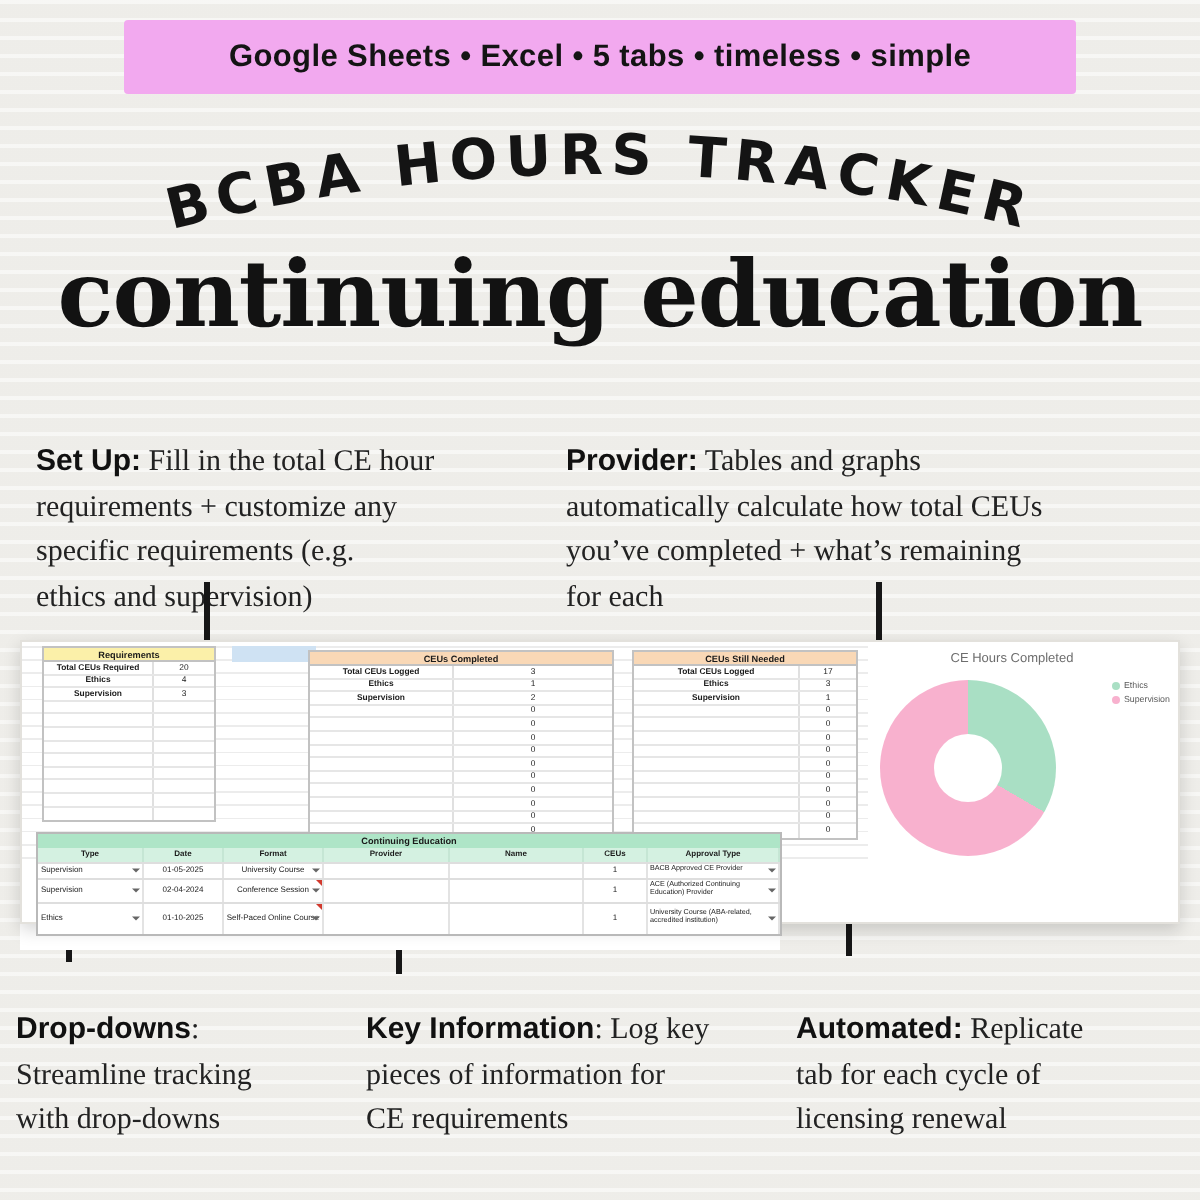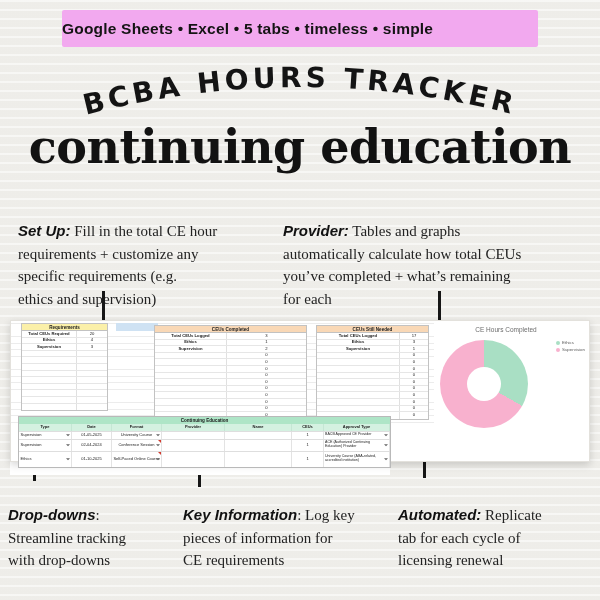--- a/index.html
+++ b/index.html
@@ -4,29 +4,29 @@
 <style>
   html,body{margin:0;padding:0;}
   *{box-sizing:border-box;}
   .canvas{position:relative;width:600px;height:600px;background:#f1f0ec;overflow:hidden;
           font-family:"Liberation Sans",sans-serif;color:#1b1b1b;}
   .canvas::before{content:"";position:absolute;inset:0;
           background:repeating-linear-gradient(180deg,rgba(255,255,255,.45) 0 2px,rgba(0,0,0,.012) 2px 9px);}
 
   
   .banner{position:absolute;left:62px;top:10px;width:476px;height:37px;background:#f2a9ef;
-          border-radius:2px;display:flex;align-items:center;
+          border-radius:2px;display:flex;align-items:center;justify-content:center;
           font-size:15.5px;font-weight:bold;letter-spacing:.2px;color:#141414;}
   .arch{position:absolute;left:40px;top:55px;}
   .serif-title{position:absolute;left:0;top:120px;width:600px;text-align:center;
           font-family:"DejaVu Serif",serif;font-weight:700;font-size:46px;letter-spacing:-.5px;color:#121212;}
 
   
   .note{position:absolute;font-size:15px;line-height:1.5;color:#222;}
-  .note b{font-weight:bold;color:#111;font-style:italic;}
+  .note b{font-weight:bold;color:#111;}
   .note .nt{white-space:pre-line;font-family:Liberation Serif, serif;}
   .note-setup{left:18px;top:205px;width:262px;}
   .note-auto{left:283px;top:205px;width:312px;}
   .note-dd{left:8px;top:489px;width:175px;}
   .note-ki{left:183px;top:489px;width:220px;}
   .note-tl{left:398px;top:489px;width:195px;}
 
   
   .vline{position:absolute;width:3px;background:#161616;}
   .vline.cap-bottom::after,.vline.cap-top::before{content:"";position:absolute;left:-6px;width:15px;height:3.5px;background:#161616;}

